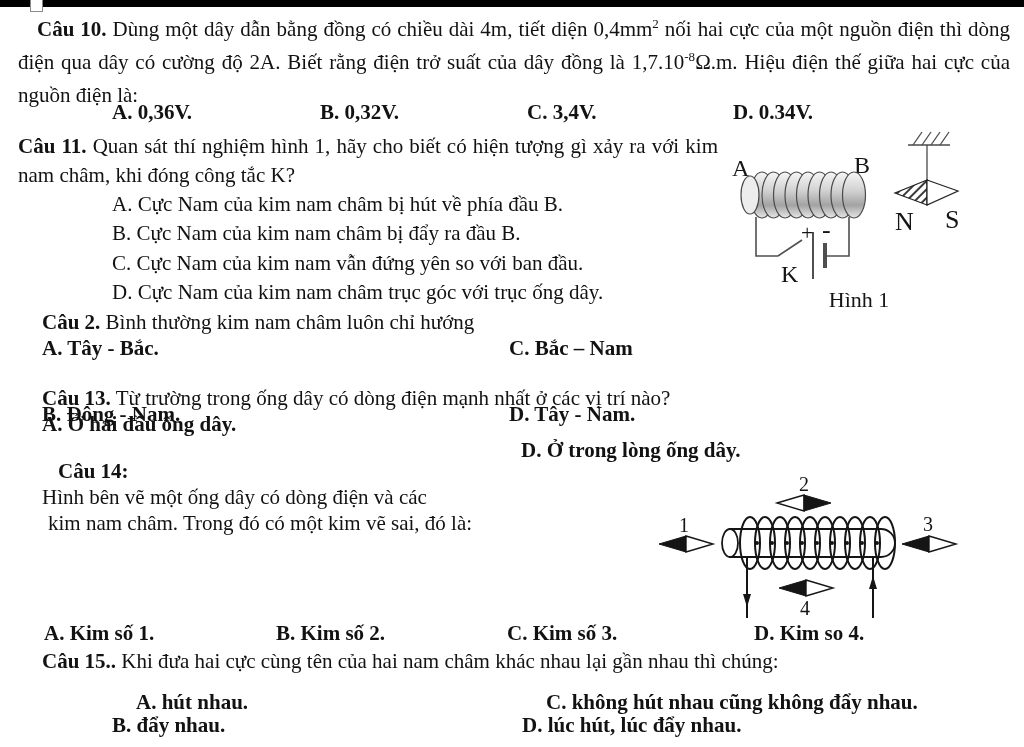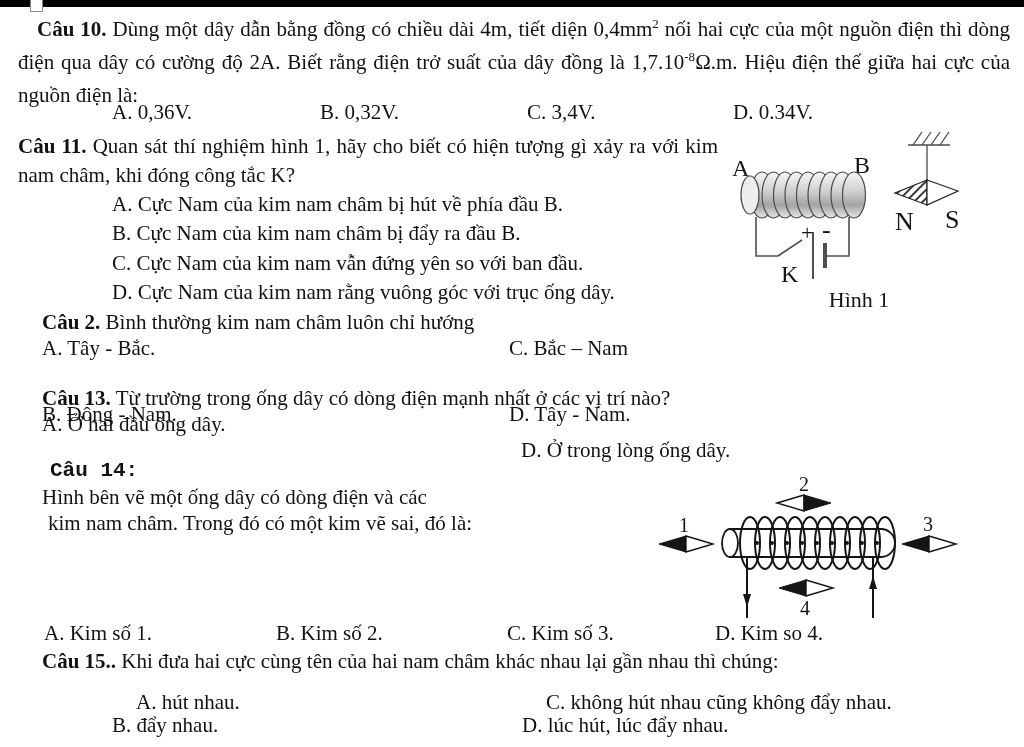--- a/index.html
+++ b/index.html
@@ -11,45 +11,45 @@
   .abs { position:absolute; }
   .topbar { left:0; top:0; width:1024px; height:7px; background:#000; }
   .notch { left:30px; top:0; width:13px; height:12px; background:#fff; border:1px solid #8a8a8a; border-top:none; }
 
   b { font-weight:bold; }
   sup { font-size:13px; line-height:0; }
 
   .stem { white-space:normal; }
   .q10-stem { left:18px; top:13px; width:992px; line-height:33px; text-align:justify; text-indent:19px; }
 
-  .optrow { left:0; top:0; width:1024px; height:26px; }
+  .optrow { left:0; top:0; width:1024px; height:26px;font-weight:bold; }
   .optrow span { position:absolute; white-space:nowrap; }
 
   .row-q10 { top:100px; }
   .row-q10 .oA{left:112px} .row-q10 .oB{left:320px} .row-q10 .oC{left:527px} .row-q10 .oD{left:733px}
 
   .q11-stem { left:18px; top:132px; width:700px; line-height:29px; text-align:justify; }
   .q11-opts { left:112px; top:190px; line-height:29.3px; }
   .q11-opts span { display:block; white-space:nowrap; }
 
   .q12-stem { left:42px; top:310px; white-space:nowrap; }
   .row-q12a { top:336px; } .row-q12b { top:361px;margin-top:41px; }
   .row-q12a .oA, .row-q12b .oB { left:42px; }
   .row-q12a .oC, .row-q12b .oD { left:509px; }
 
   .q13-stem { left:42px; top:386px; white-space:nowrap; }
   .row-q13a { top:412px; } .row-q13b { top:438px; }
   .row-q13a .oA, .row-q13b .oC { left:42px; }
   .row-q13a .oB, .row-q13b .oD { left:521px; }
 
-  .q14-label { left:50px; top:459px; white-space:nowrap;font-family:Liberation Mono, monospace; }
+  .q14-label { left:58px; top:459px; white-space:nowrap; }
   .q14-line1 { left:42px; top:485px; white-space:nowrap;text-align:right; }
   .q14-line2 { left:48px; top:511px; white-space:nowrap; }
   .row-q14 { top:621px; }
-  .row-q14 .oA{left:44px} .row-q14 .oB{left:276px} .row-q14 .oC{left:507px} .row-q14 .oD{left:715px}
+  .row-q14 .oA{left:44px} .row-q14 .oB{left:276px} .row-q14 .oC{left:507px} .row-q14 .oD{left:754px}
 
   .q15-stem { left:42px; top:649px; white-space:nowrap; }
   .row-q15a { top:690px;margin-left:24px; } .row-q15b { top:713px; }
   .row-q15a .oA, .row-q15b .oB { left:112px; }
   .row-q15a .oC, .row-q15b .oD { left:522px; }
 
   .fig1 { left:698px; top:128px; }
   .fig2 { left:653px; top:468px; }
   svg text { font-family:"Liberation Serif", serif; fill:#151515; }
 </style>
@@ -69,21 +69,21 @@
   <span class="oD">D. 0.34V.</span>
 </div>
 
 <div class="abs stem q11-stem">
   <b>Câu 11.</b><span> Quan sát thí nghiệm hình 1, hãy cho biết có hiện tượng gì xảy ra với kim nam châm, khi đóng công tắc K?</span>
 </div>
 <div class="abs q11-opts">
   <span>A. Cực Nam của kim nam châm bị hút về phía đầu B.</span>
   <span>B. Cực Nam của kim nam châm bị đẩy ra đầu B.</span>
   <span>C. Cực Nam của kim nam vẫn đứng yên so với ban đầu.</span>
-  <span>D. Cực Nam của kim nam rằng vuông góc với trục ống dây.</span>
+  <span>D. Cực Nam của kim nam châm trục góc với trục ống dây.</span>
 </div>
 
 <svg class="abs fig1" width="300" height="182" viewBox="0 0 300 182">
   <defs>
     <linearGradient id="cg" x1="0" y1="0" x2="0" y2="1">
       <stop offset="0" stop-color="#f6f6f6"></stop>
       <stop offset="0.4" stop-color="#d2d2d2"></stop>
       <stop offset="0.72" stop-color="#a3a3a3"></stop>
       <stop offset="1" stop-color="#e7e7e7"></stop>
     </linearGradient>

